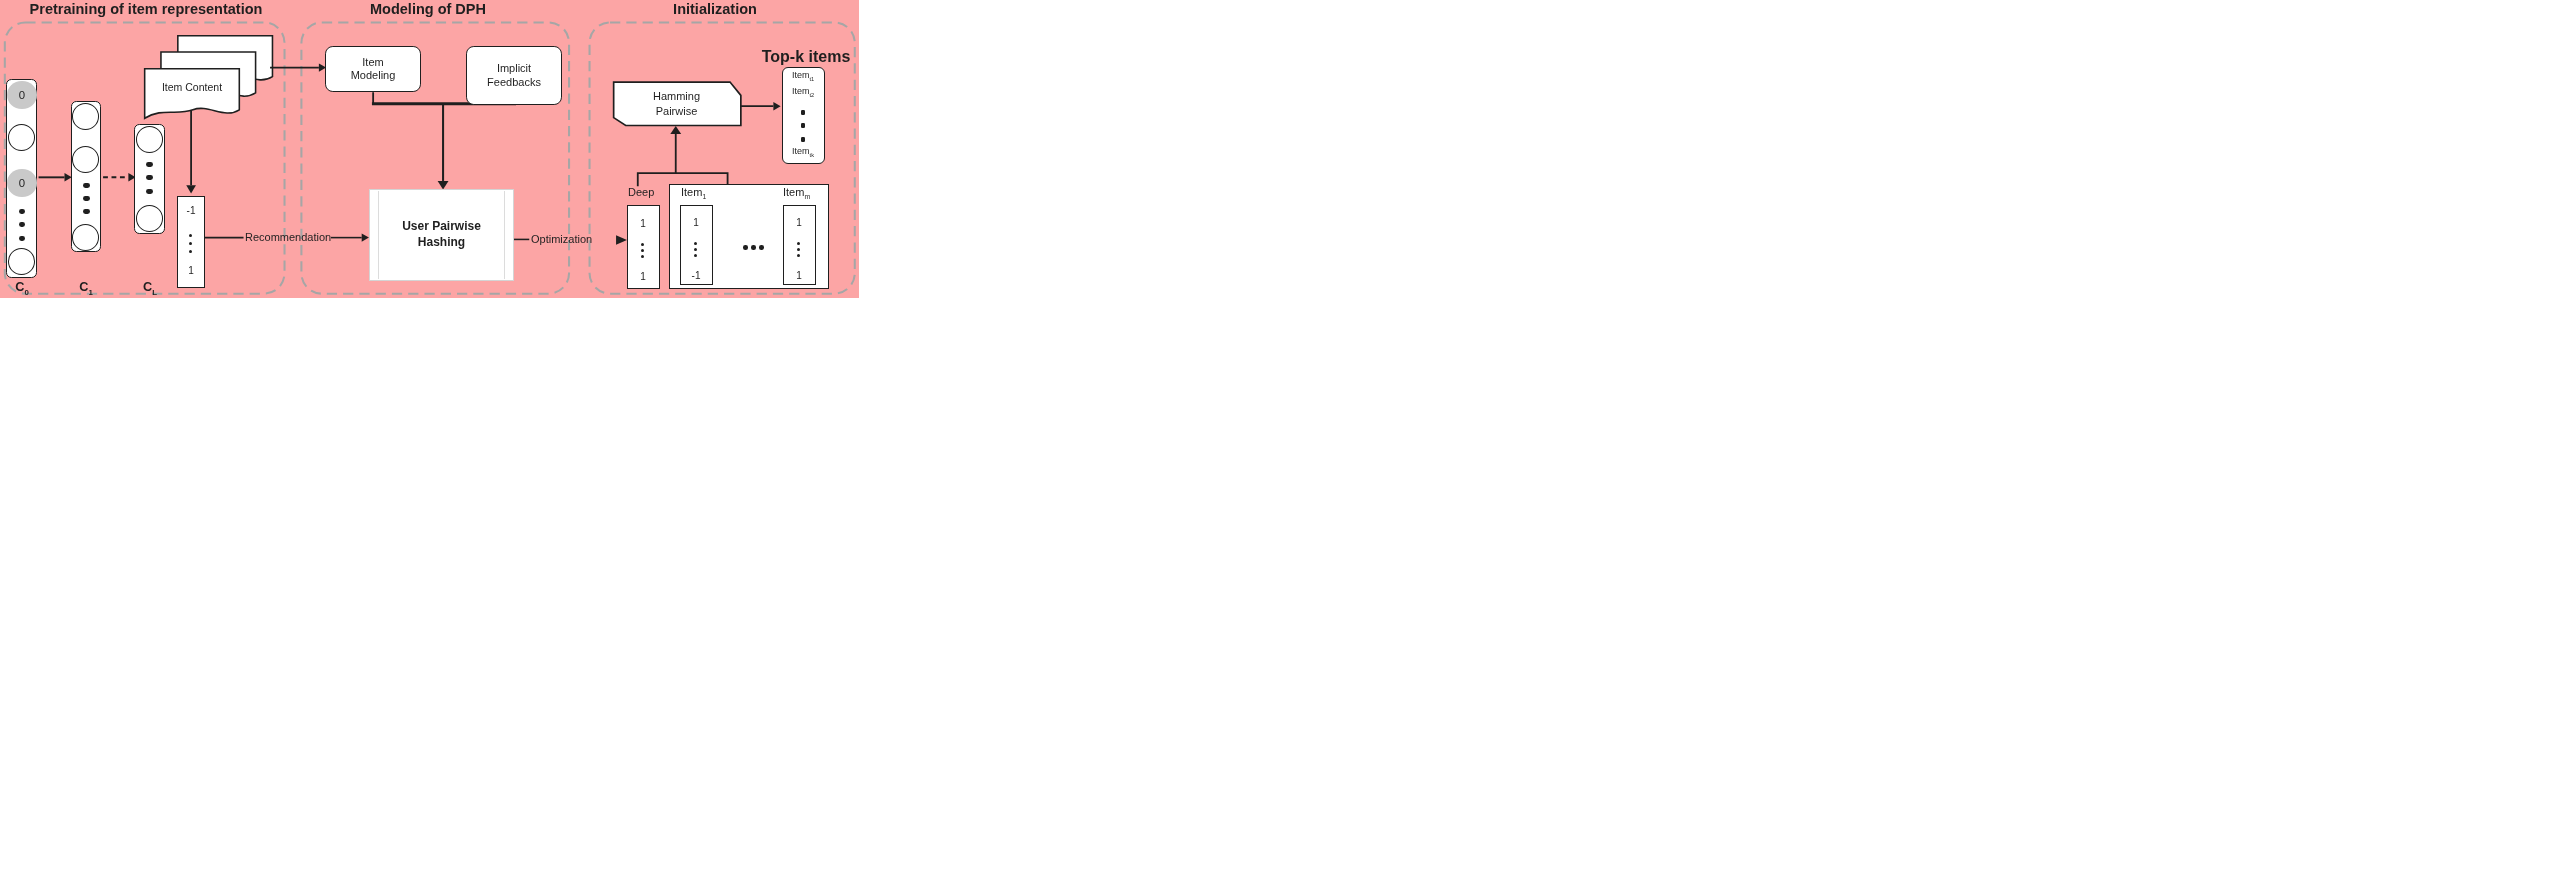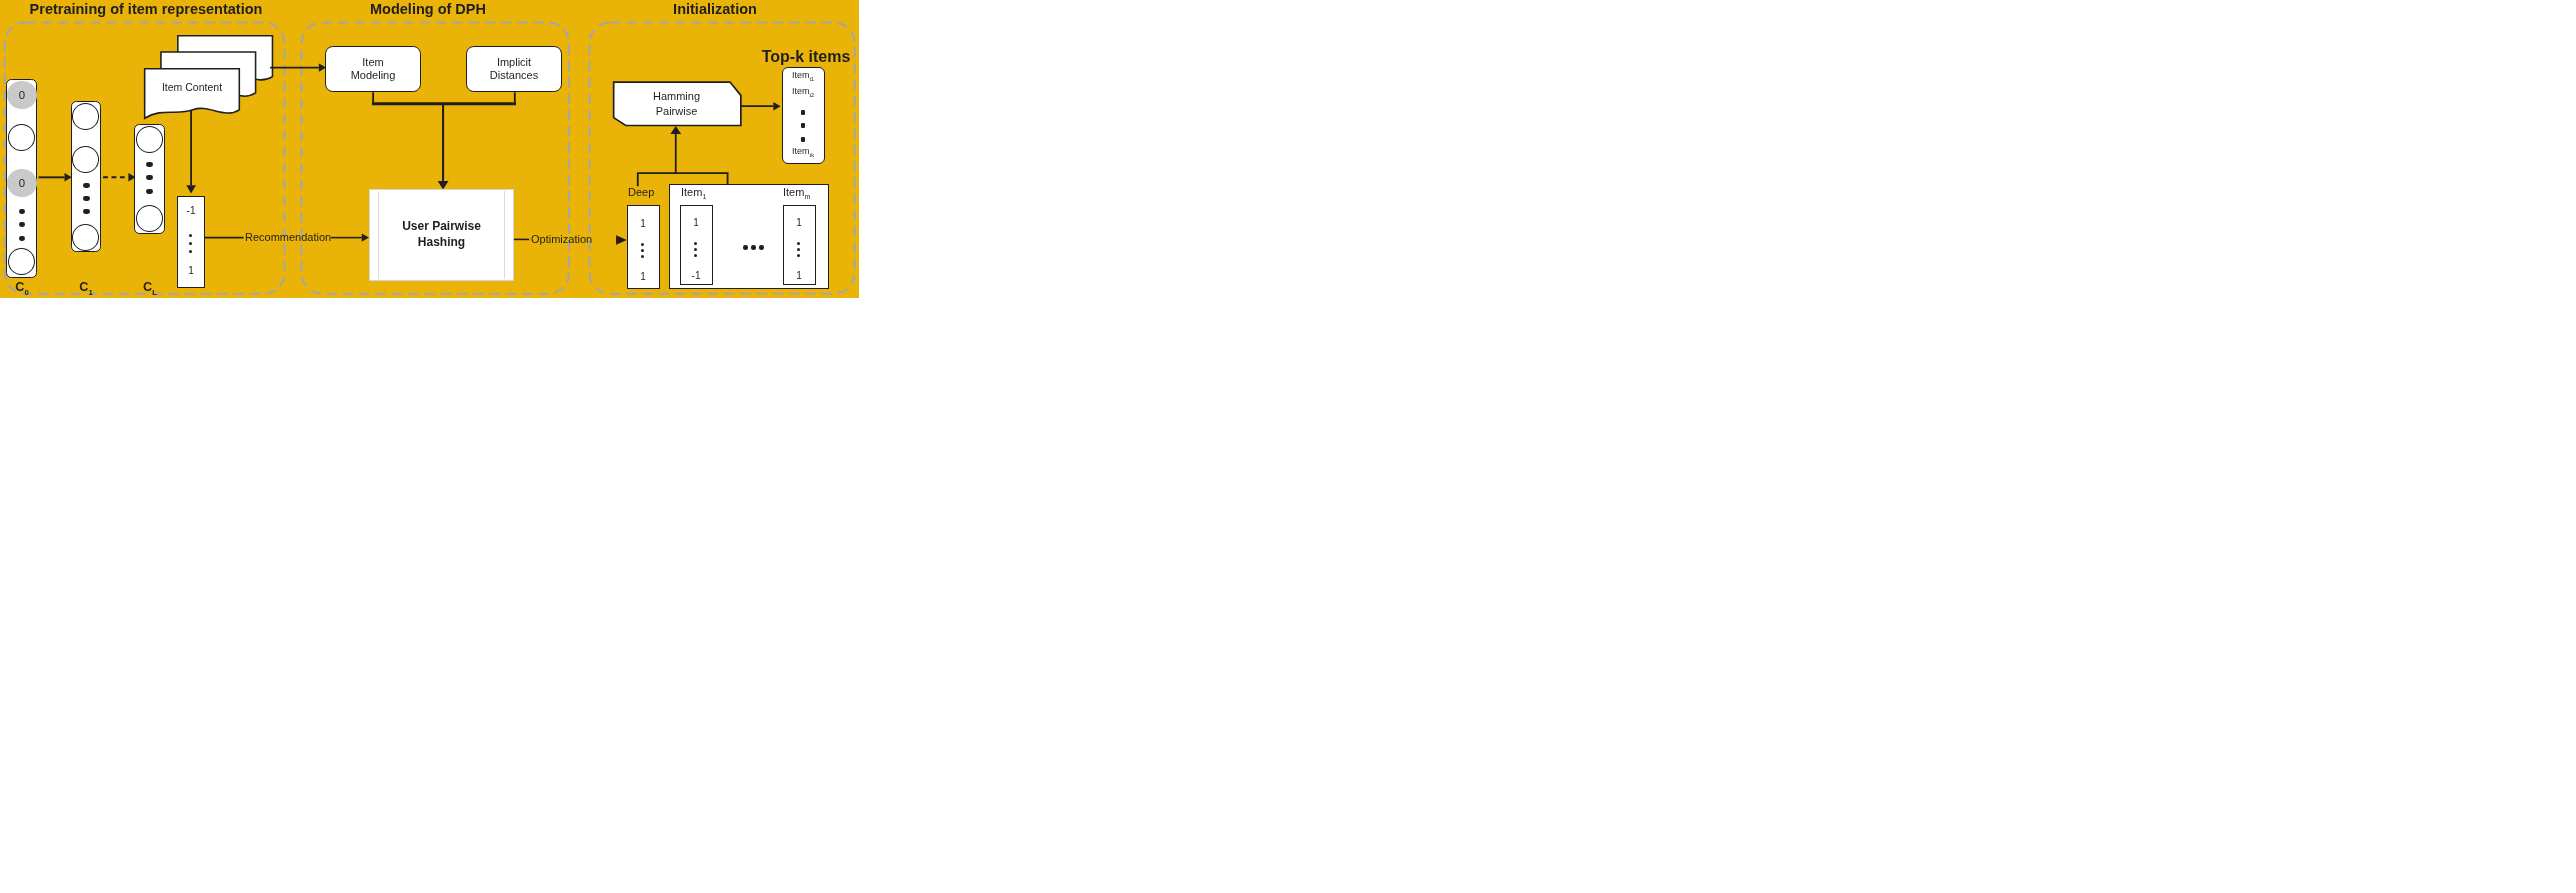--- a/index.html
+++ b/index.html
@@ -1,17 +1,17 @@
 <!DOCTYPE html>
 <html style="font-size:9.6px"><head>
 <meta charset="utf-8">
 <style>
   html,body{margin:0;padding:0;background:#ffffff;}
   .canvas{
-    position:relative;width:859px;height:298px;background:#eab308;
+    position:relative;width:859px;height:298px;background:#fca5a5;
     font-family:"Liberation Sans",sans-serif;color:#1f1f1f;overflow:hidden;
   }
   .abs{position:absolute;}
   .lbl{position:absolute;white-space:nowrap;}
   .ctr{transform:translateX(-50%);}
   .title{font-weight:bold;font-size:14.5px;top:0.6px;}
   .bx{position:absolute;box-sizing:border-box;background:#fff;border:1.4px solid #1f1f1f;}
   .circ{position:absolute;box-sizing:border-box;border:1.2px solid #1f1f1f;border-radius:50%;background:#fff;}
   .circ.gray{border:none;background:#c9c9c9;display:flex;align-items:center;justify-content:center;font-size:11.4px;}
   .vdot{position:absolute;width:6.6px;height:4.8px;border-radius:2.4px;background:#1f1f1f;}
@@ -130,23 +130,23 @@
   <span class="sdot" style="left:189px;top:242px;"></span>
   <span class="sdot" style="left:189px;top:250px;"></span>
   <div class="num" style="left:191px;top:265px;">1</div>
 
   <div class="lbl" style="left:245px;top:231px;font-size:11px;">Recommendation</div>
 
   <div class="bx two-line" style="left:325px;top:46px;width:96px;height:46px;border-width:1.6px;border-radius:7.8px;font-size:11px;line-height:13.3px;">
     <span>Item</span>
     <span>Modeling</span>
   </div>
-  <div class="bx two-line" style="left:466px;top:46px;width:96px;height:46px;border-width:1.6px;border-radius:7.8px;font-size:11px;line-height:13.3px;">
+  <div class="bx two-line" style="left:466px;top:46px;width:96px;height:59px;border-width:1.6px;border-radius:7.8px;font-size:11px;line-height:13.3px;">
     <span>Implicit</span>
-    <span>Distances</span>
+    <span>Feedbacks</span>
   </div>
 
   <div class="bx two-line dph" style="left:369px;top:189px;width:145px;height:92px;font-weight:bold;font-size:12px;line-height:15.7px;">
     <div class="rail" style="left:7.8px;"></div>
     <div class="rail" style="right:7.8px;"></div>
     <span>User Pairwise</span>
     <span>Hashing</span>
   </div>
 
   <div class="lbl" style="left:531px;top:233px;font-size:11px;">Optimization</div>

